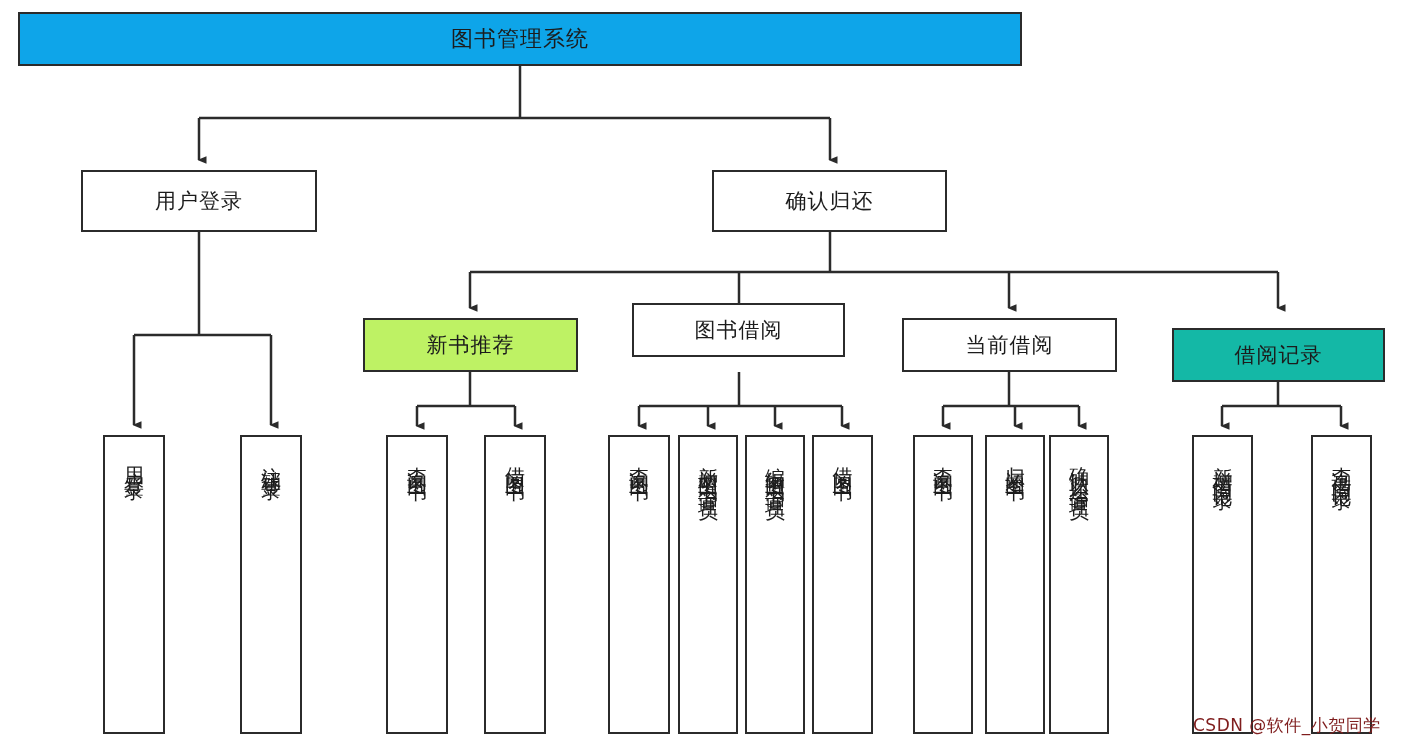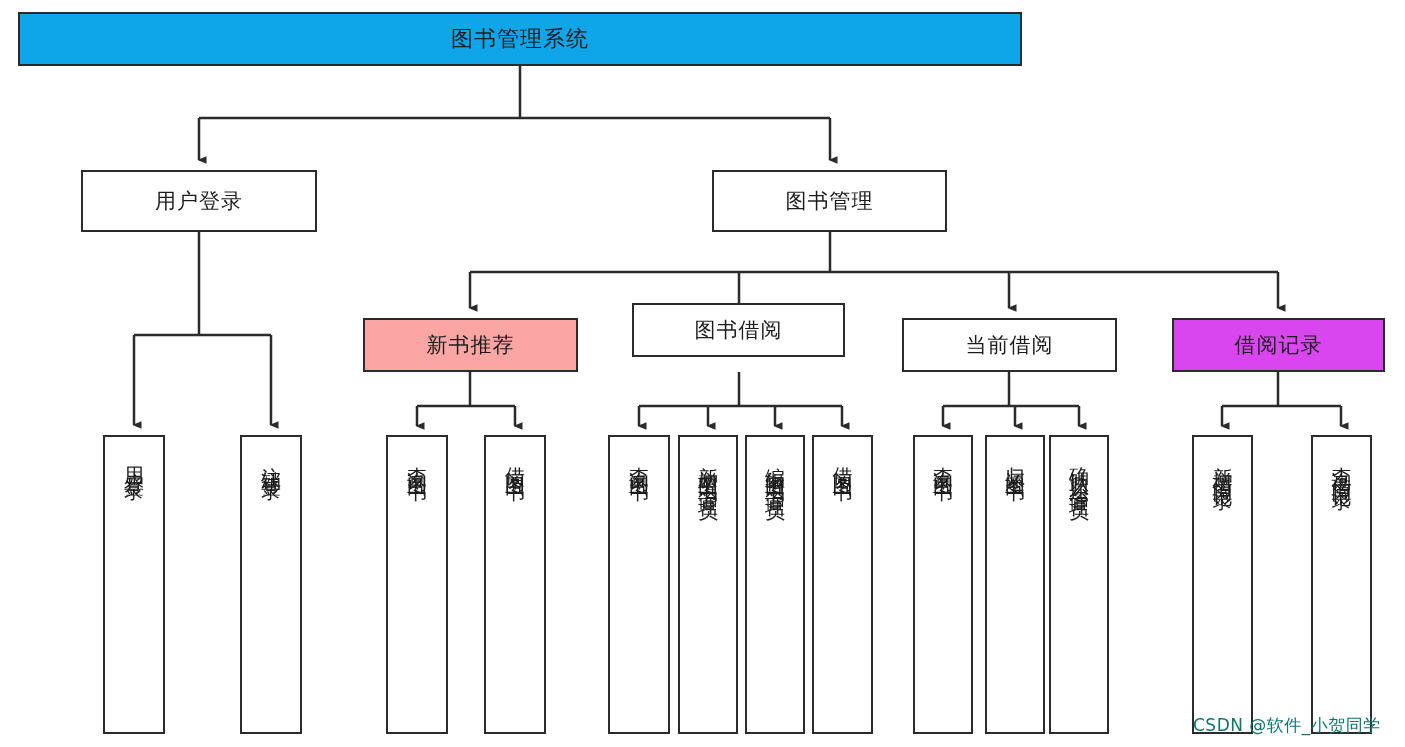--- a/index.html
+++ b/index.html
@@ -131,33 +131,33 @@
   </svg>
 
   <div class="node horizontal level-root" style="left: 18px; top: 12px; width: 1004px; height: 54px; border-color: rgb(43, 43, 43); background: #0ea5e9;">
     <span class="node-label" style="color: rgb(28, 28, 28);">图书管理系统</span>
   </div>
 
   <div class="node horizontal level-1" style="left: 81px; top: 170px; width: 236px; height: 62px; border-color: rgb(43, 43, 43); background: rgb(255, 255, 255);">
     <span class="node-label" style="color: rgb(28, 28, 28);">用户登录</span>
   </div>
   <div class="node horizontal level-1" style="left: 712px; top: 170px; width: 235px; height: 62px; border-color: rgb(43, 43, 43); background: rgb(255, 255, 255);">
-    <span class="node-label" style="color: rgb(28, 28, 28);">图书管理</span>
-  </div>
-
-  <div class="node horizontal level-2" style="left: 363px; top: 318px; width: 215px; height: 54px; border-color: rgb(43, 43, 43); background: #fca5a5;">
+    <span class="node-label" style="color: rgb(28, 28, 28);">确认归还</span>
+  </div>
+
+  <div class="node horizontal level-2" style="left: 363px; top: 318px; width: 215px; height: 54px; border-color: rgb(43, 43, 43); background: #bef264;">
     <span class="node-label" style="color: rgb(28, 28, 28);">新书推荐</span>
   </div>
   <div class="node horizontal level-2" style="left: 632px; top: 303px; width: 213px; height: 54px; border-color: rgb(43, 43, 43); background: rgb(255, 255, 255);">
     <span class="node-label" style="color: rgb(28, 28, 28);">图书借阅</span>
   </div>
   <div class="node horizontal level-2" style="left: 902px; top: 318px; width: 215px; height: 54px; border-color: rgb(43, 43, 43); background: rgb(255, 255, 255);">
     <span class="node-label" style="color: rgb(28, 28, 28);">当前借阅</span>
   </div>
-  <div class="node horizontal level-2" style="left: 1172px; top: 318px; width: 213px; height: 54px; border-color: rgb(43, 43, 43); background: #d946ef;">
+  <div class="node horizontal level-2" style="left: 1172px; top: 328px; width: 213px; height: 54px; border-color: rgb(43, 43, 43); background: #14b8a6;">
     <span class="node-label" style="color: rgb(28, 28, 28);">借阅记录</span>
   </div>
 
   <div class="node vertical level-3" style="left: 103px; top: 435px; width: 62px; height: 299px; border-color: rgb(43, 43, 43); background: rgb(255, 255, 255);">
     <span class="node-label" style="color: rgb(28, 28, 28);">用户登录</span>
   </div>
   <div class="node vertical level-3" style="left: 240px; top: 435px; width: 62px; height: 299px; border-color: rgb(43, 43, 43); background: rgb(255, 255, 255);">
     <span class="node-label" style="color: rgb(28, 28, 28);">注销登录</span>
   </div>
   <div class="node vertical level-3" style="left: 386px; top: 435px; width: 62px; height: 299px; border-color: rgb(43, 43, 43); background: rgb(255, 255, 255);">
@@ -187,15 +187,15 @@
   <div class="node vertical level-3" style="left: 1049px; top: 435px; width: 60px; height: 299px; border-color: rgb(43, 43, 43); background: rgb(255, 255, 255);">
     <span class="node-label" style="color: rgb(28, 28, 28);">确认归还（管理员）</span>
   </div>
   <div class="node vertical level-3" style="left: 1192px; top: 435px; width: 61px; height: 299px; border-color: rgb(43, 43, 43); background: rgb(255, 255, 255);">
     <span class="node-label" style="color: rgb(28, 28, 28);">新增借阅记录</span>
   </div>
   <div class="node vertical level-3" style="left: 1311px; top: 435px; width: 61px; height: 299px; border-color: rgb(43, 43, 43); background: rgb(255, 255, 255);">
     <span class="node-label" style="color: rgb(28, 28, 28);">查询借阅记录</span>
   </div>
 
-  <div class="watermark" style="left: 1193px; top: 714px; color: #0f766e;">CSDN @软件_小贺同学</div>
+  <div class="watermark" style="left: 1193px; top: 714px; color: #7f1d1d;">CSDN @软件_小贺同学</div>
 
 </div>
 
 </body></html>

